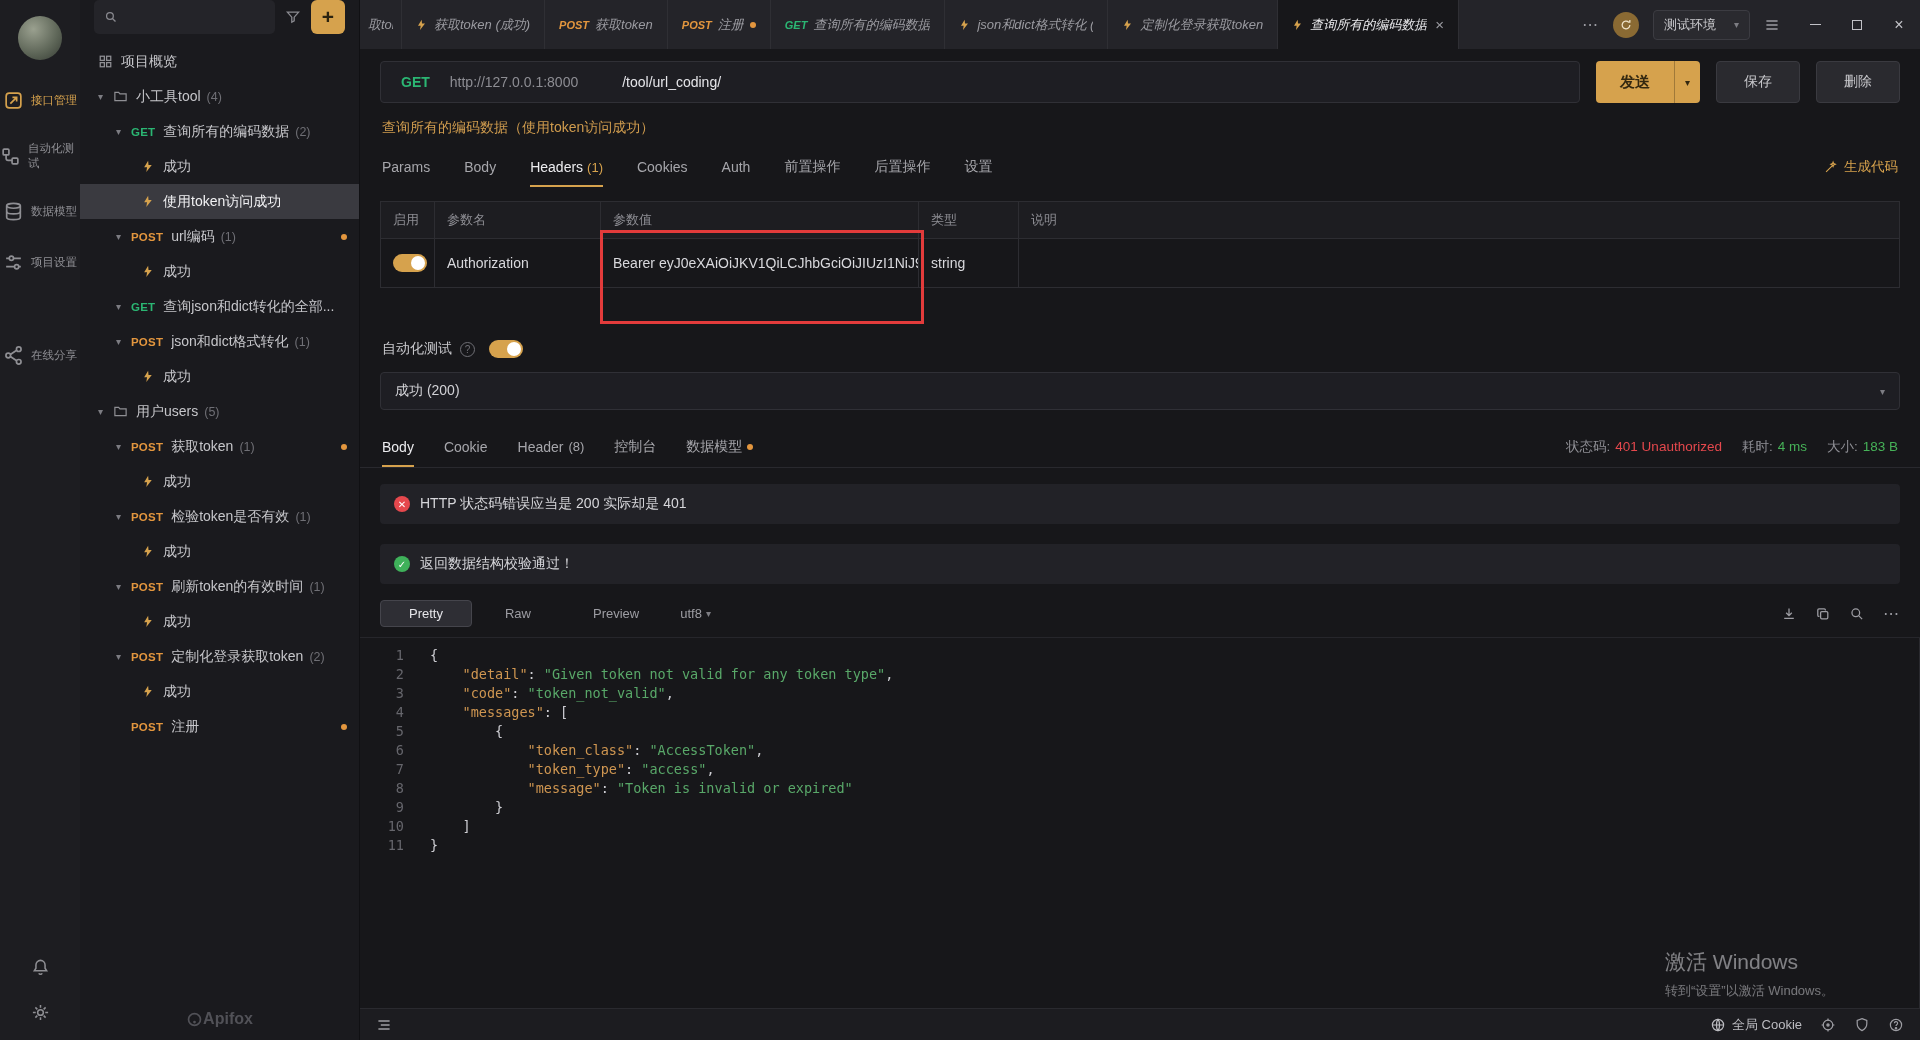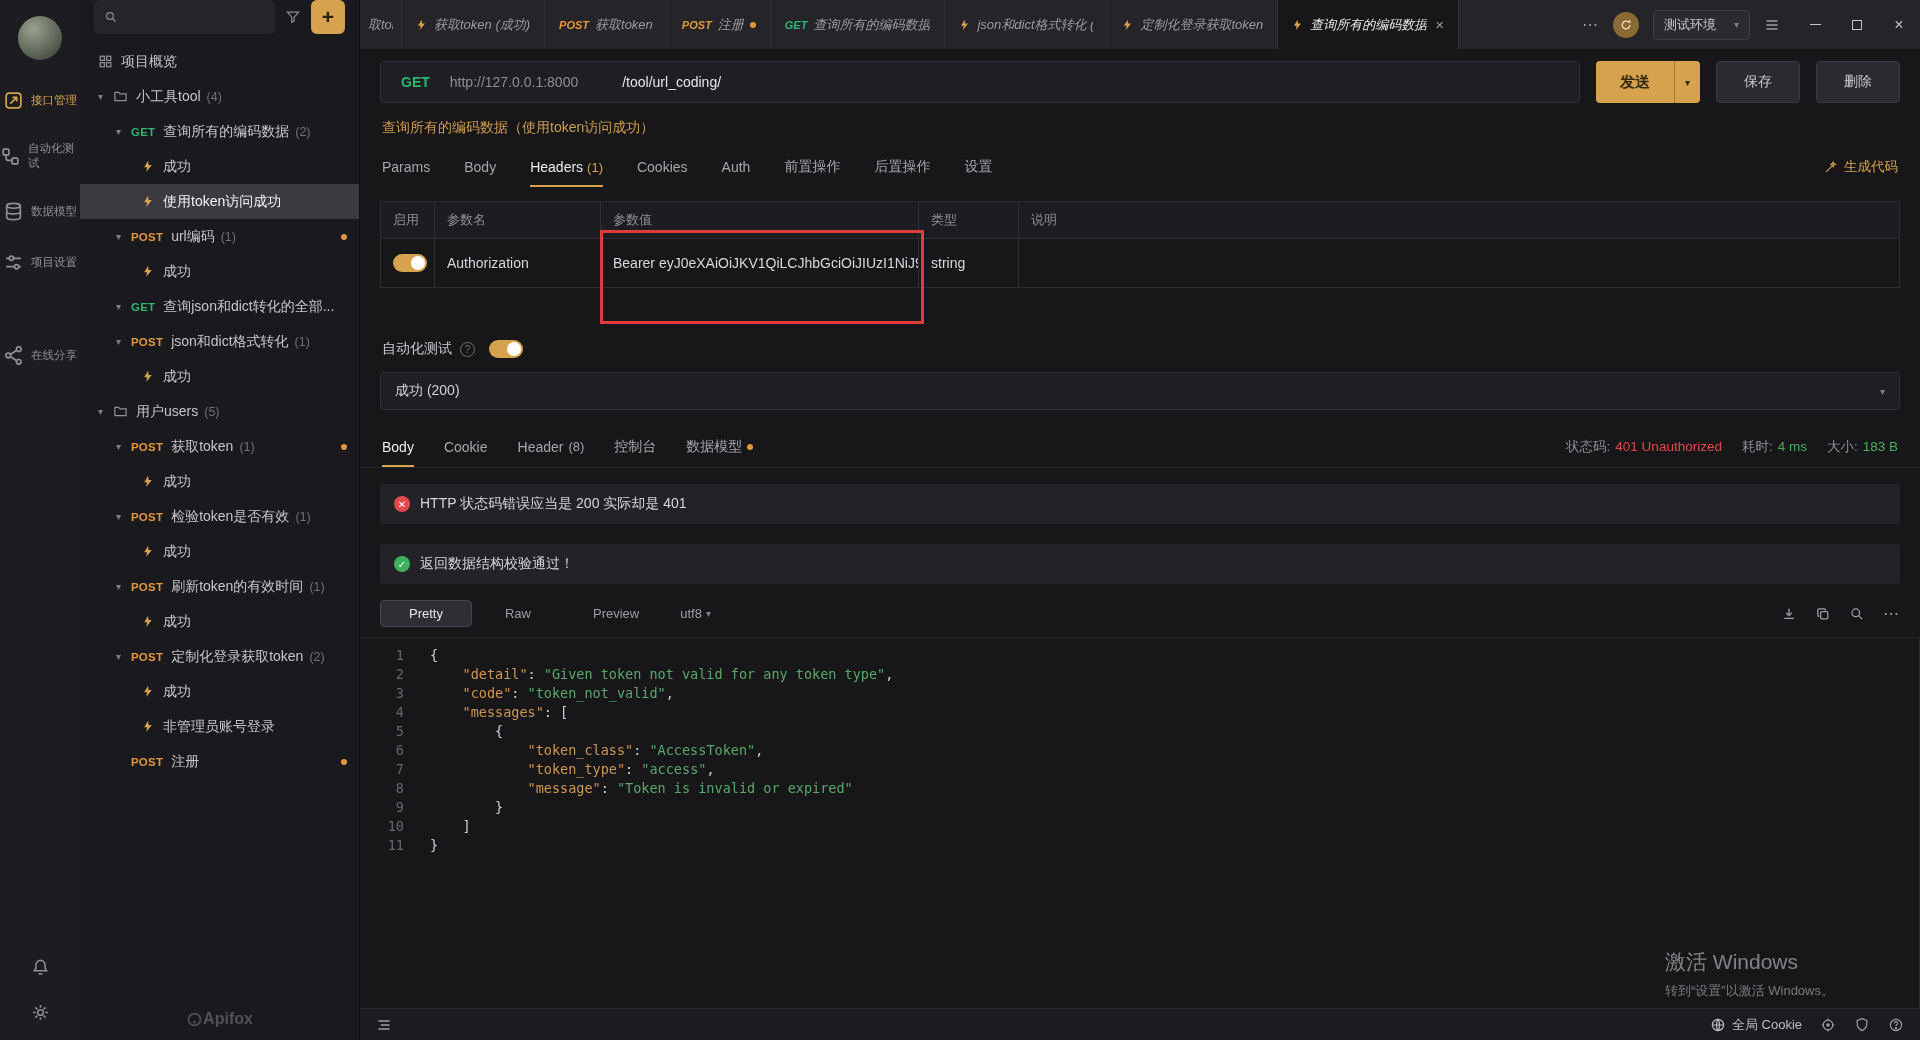--- a/index.html
+++ b/index.html
@@ -475,30 +475,20 @@
 
           <span class="tree-ico" data-interactable="false">
             <svg width="13" height="13" viewBox="0 0 18 18">
               <polygon points="8.5,1 3,10 7,10 6,16.5 13.5,6.8 9,6.8" fill="#d6a24d"></polygon>
             </svg>
           </span>
           <span class="tree-label" data-interactable="false">成功</span>
 
         </div>
 
-        <div class="tree-item lv2" data-interactable="true">
-
-          <span class="tree-ico" data-interactable="false">
-            <svg width="13" height="13" viewBox="0 0 18 18">
-              <polygon points="8.5,1 3,10 7,10 6,16.5 13.5,6.8 9,6.8" fill="#d6a24d"></polygon>
-            </svg>
-          </span>
-          <span class="tree-label" data-interactable="false">非管理员账号登录</span>
-
-        </div>
 
         <div class="tree-item lv1" data-interactable="true">
 
           <span class="tree-spacer" data-interactable="false"></span>
 
           <span class="tree-method m-POST" data-interactable="false">POST</span>
 
           <span class="tree-label" data-interactable="false">注册</span>
 
           <span class="tree-dot" data-interactable="false"></span>

